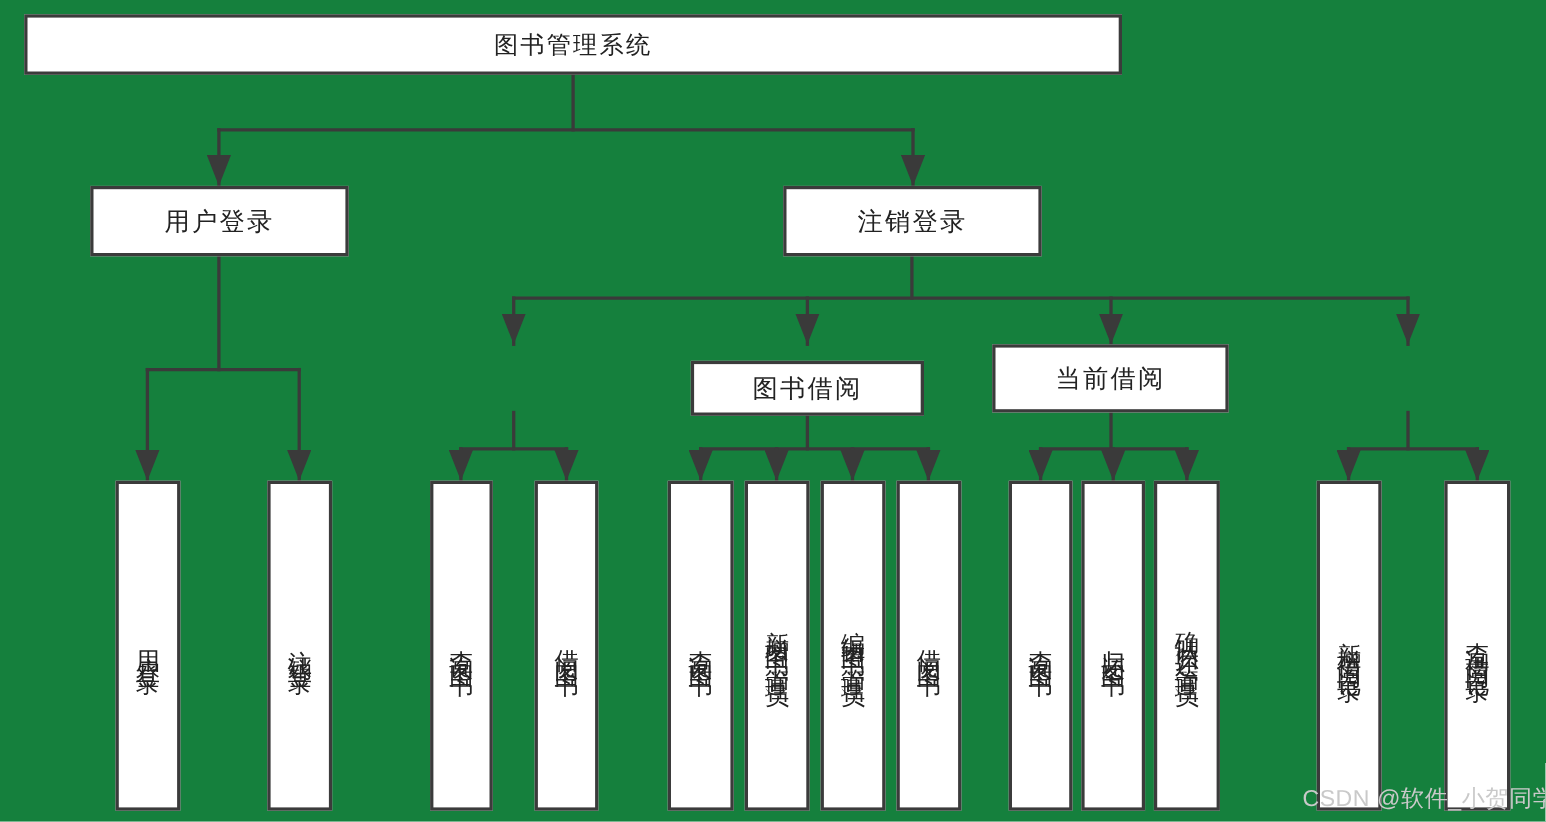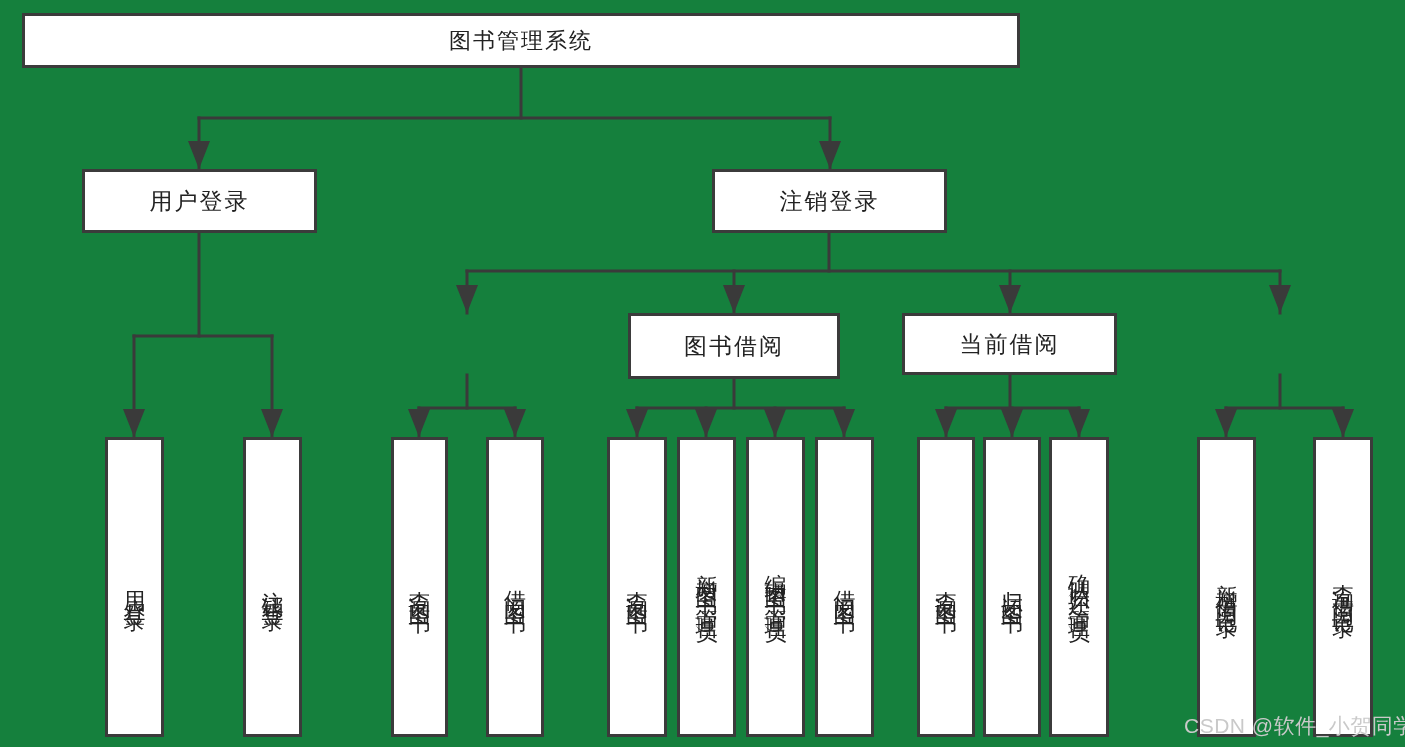--- a/index.html
+++ b/index.html
@@ -95,21 +95,21 @@
       <path d="M1226,408 V437" marker-end="url(#arrow)"></path>
       <path d="M1343,408 V437" marker-end="url(#arrow)"></path>
     </g>
   </svg>
 
   <div class="hbox root" style="left:22px;top:13px;width:998px;height:55px;">图书管理系统</div>
 
   <div class="hbox" style="left:82px;top:169px;width:235px;height:64px;">用户登录</div>
   <div class="hbox" style="left:712px;top:169px;width:235px;height:64px;">注销登录</div>
 
-  <div class="hbox" style="left:628px;top:313px;width:212px;height:66px;">图书借阅</div>
+  <div class="hbox" style="left:628px;top:328px;width:212px;height:50px;">图书借阅</div>
   <div class="hbox" style="left:902px;top:313px;width:215px;height:62px;">当前借阅</div>
 
   <div class="vbox" style="left:105px;width:59px;">
     <span class="vlabel">用户登录</span>
   </div>
   <div class="vbox" style="left:243px;width:59px;">
     <span class="vlabel">注销登录</span>
   </div>
 
   <div class="vbox" style="left:391px;width:57px;">

